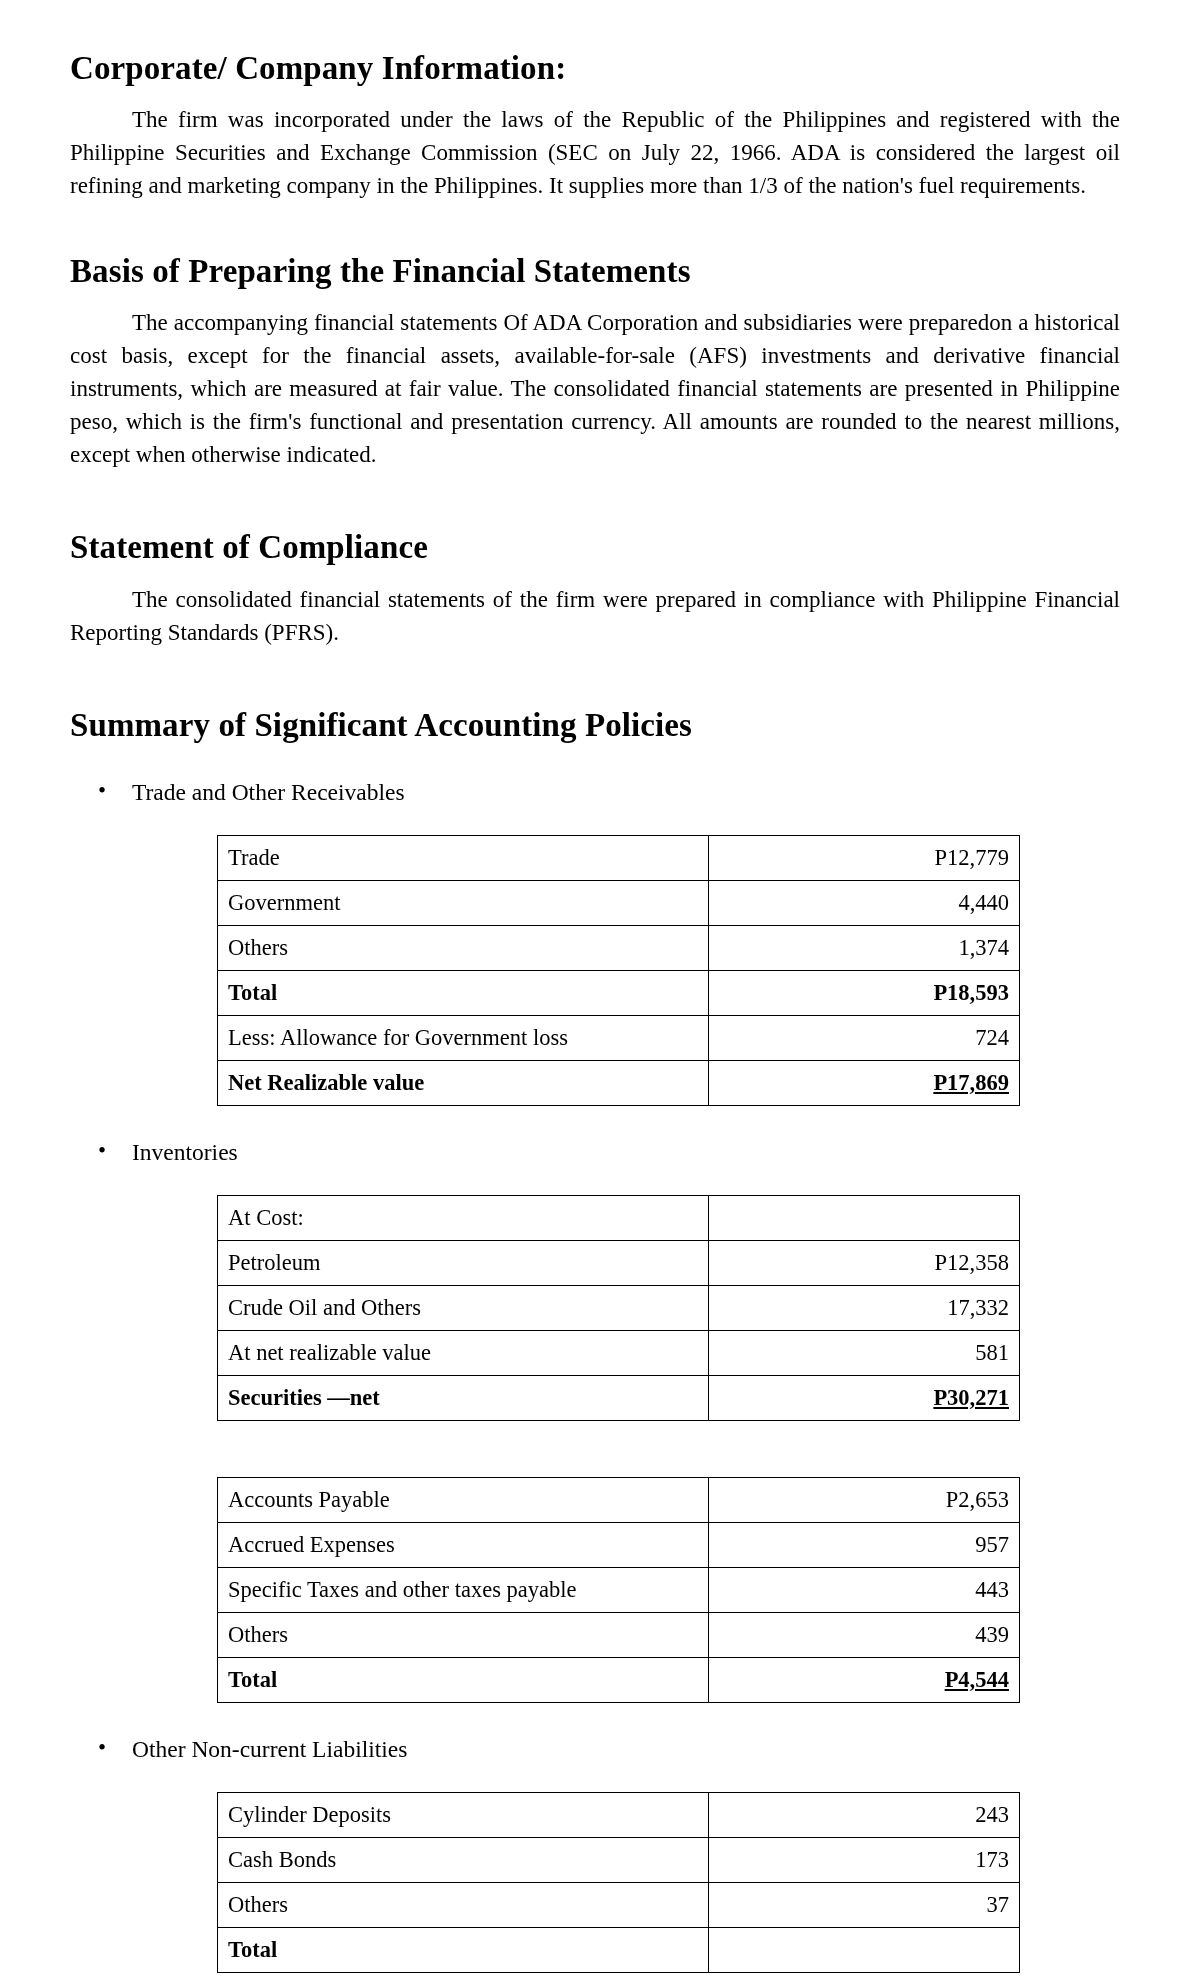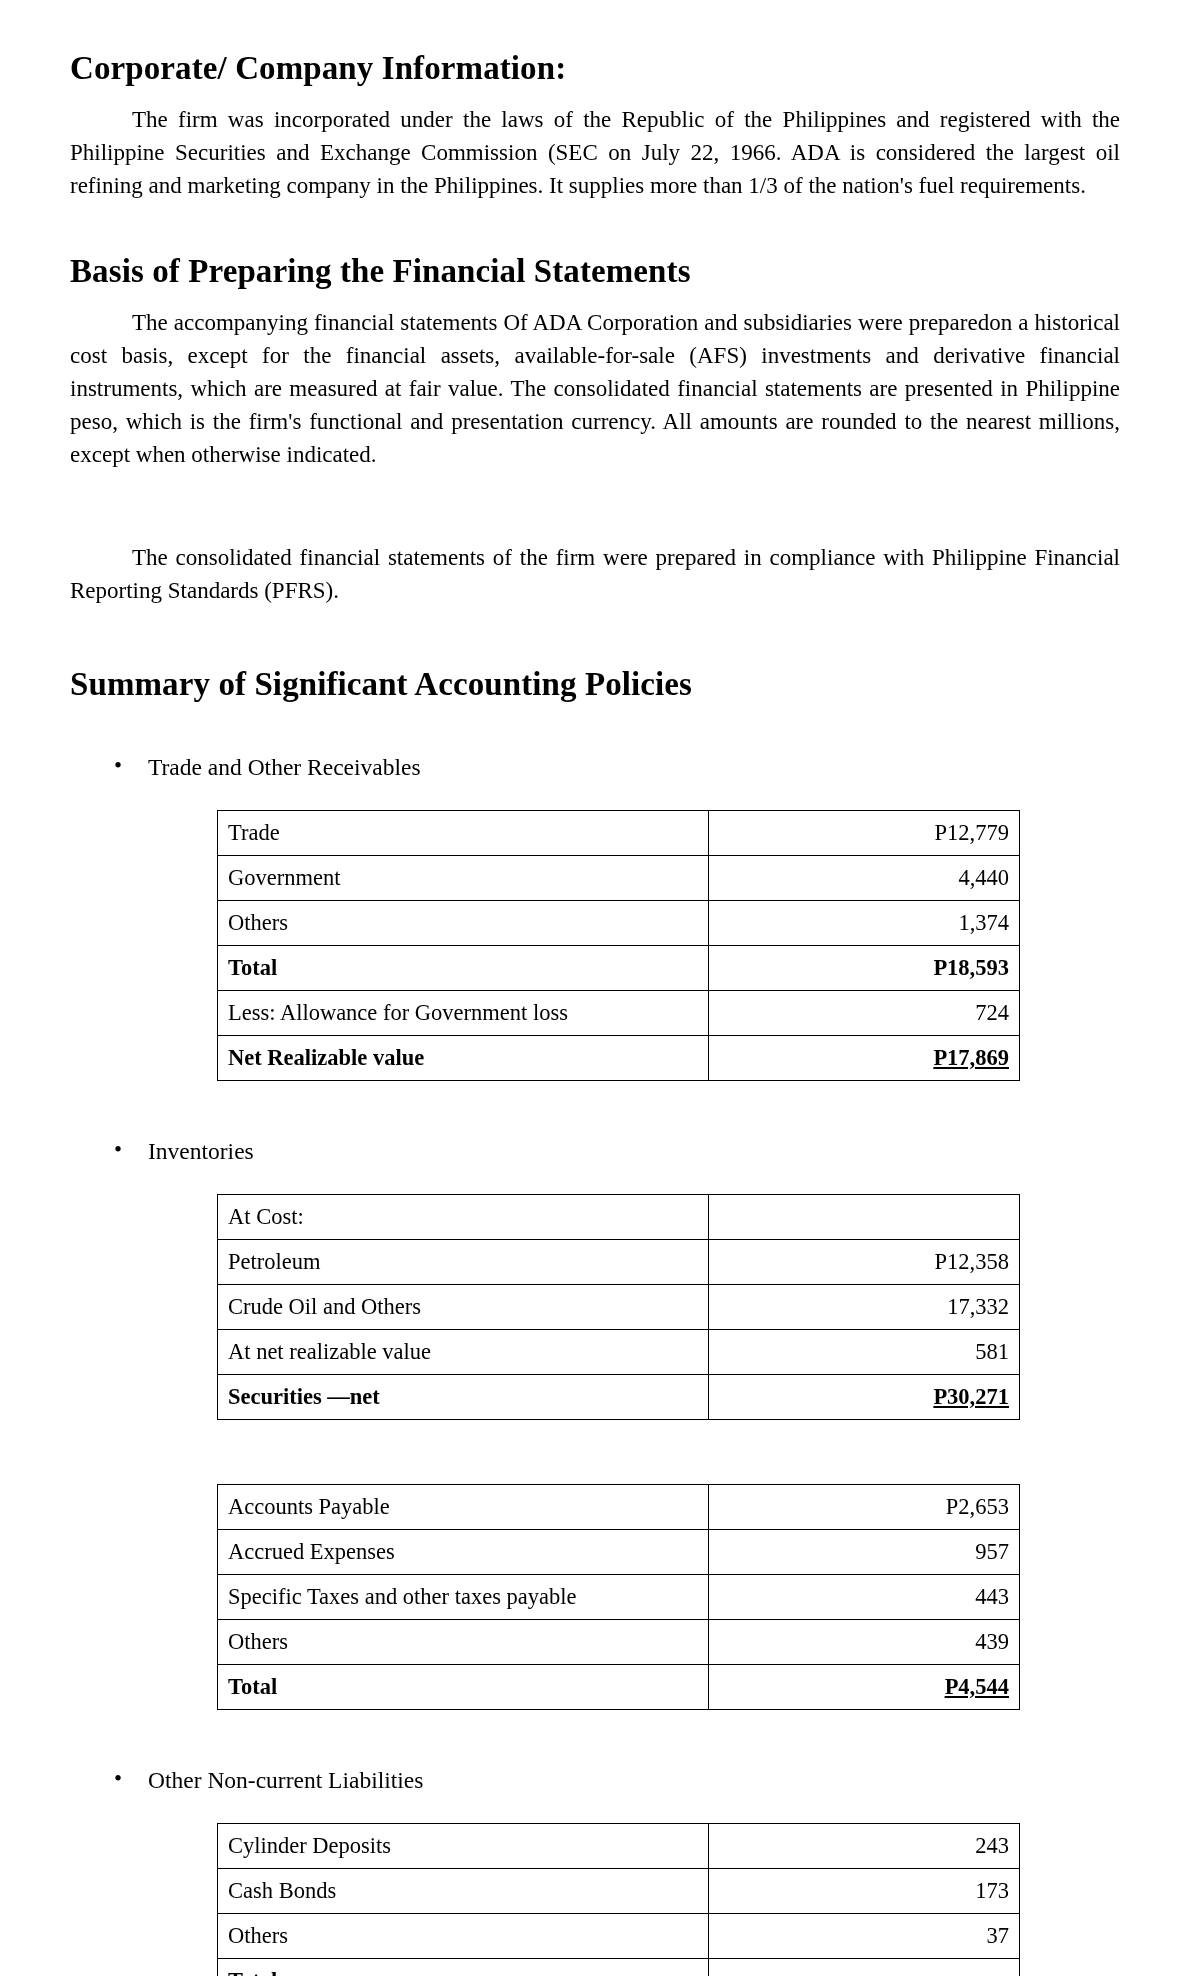--- a/index.html
+++ b/index.html
@@ -47,34 +47,34 @@
   ul.bullets {
     list-style: none;
     margin: 0;
     padding: 0;
   }
   li.bullet-item {
     font-size: 23.5px;
     line-height: 1.4;
     position: relative;
     padding-left: 62px;
-    margin: 16px;
+    margin: 0;
   }
   li.bullet-item::before {
     content: "\2022";
     position: absolute;
     left: 28px;
     top: -1px;
     font-size: 23px;
   }
 
   table.fin-table {
     border-collapse: collapse;
     width: 760px;
-    margin: 26px 0 8px 147px;
+    margin: 26px 0 0 147px;
     table-layout: fixed;
     padding-left: 37px;
   }
   table.fin-table td {
     border: 1.6px solid #000000;
     font-size: 22.5px;
     padding: 6px 10px 7px 10px;
     height: 31px;
     vertical-align: middle;
     line-height: 1.2;
@@ -98,20 +98,21 @@
   <p class="body-par">The firm was incorporated under the laws of the Republic of the Philippines and registered with the Philippine Securities and Exchange Commission (SEC on July 22, 1966. ADA is considered the largest oil refining and marketing company in the Philippines. It supplies more than 1/3 of the nation's fuel requirements.</p>
 
   <div class="gap-lg"></div>
 
   <h2 class="section-heading">Basis of Preparing the Financial Statements</h2>
   <div class="gap-sm"></div>
   <p class="body-par">The accompanying financial statements Of ADA Corporation and subsidiaries were preparedon a historical cost basis, except for the financial assets, available-for-sale (AFS) investments and derivative financial instruments, which are measured at fair value. The consolidated financial statements are presented in Philippine peso, which is the firm's functional and presentation currency. All amounts are rounded to the nearest millions, except when otherwise indicated.</p>
 
   <div class="gap-xl"></div>
 
+  <h2 class="section-heading">Statement of Compliance</h2>
   <div class="gap-sm"></div>
   <p class="body-par">The consolidated financial statements of the firm were prepared in compliance with Philippine Financial Reporting Standards (PFRS).</p>
 
   <div class="gap-xl"></div>
 
   <h2 class="section-heading">Summary of Significant Accounting Policies</h2>
 
   <div class="gap-md"></div>
 
   <ul class="bullets">

